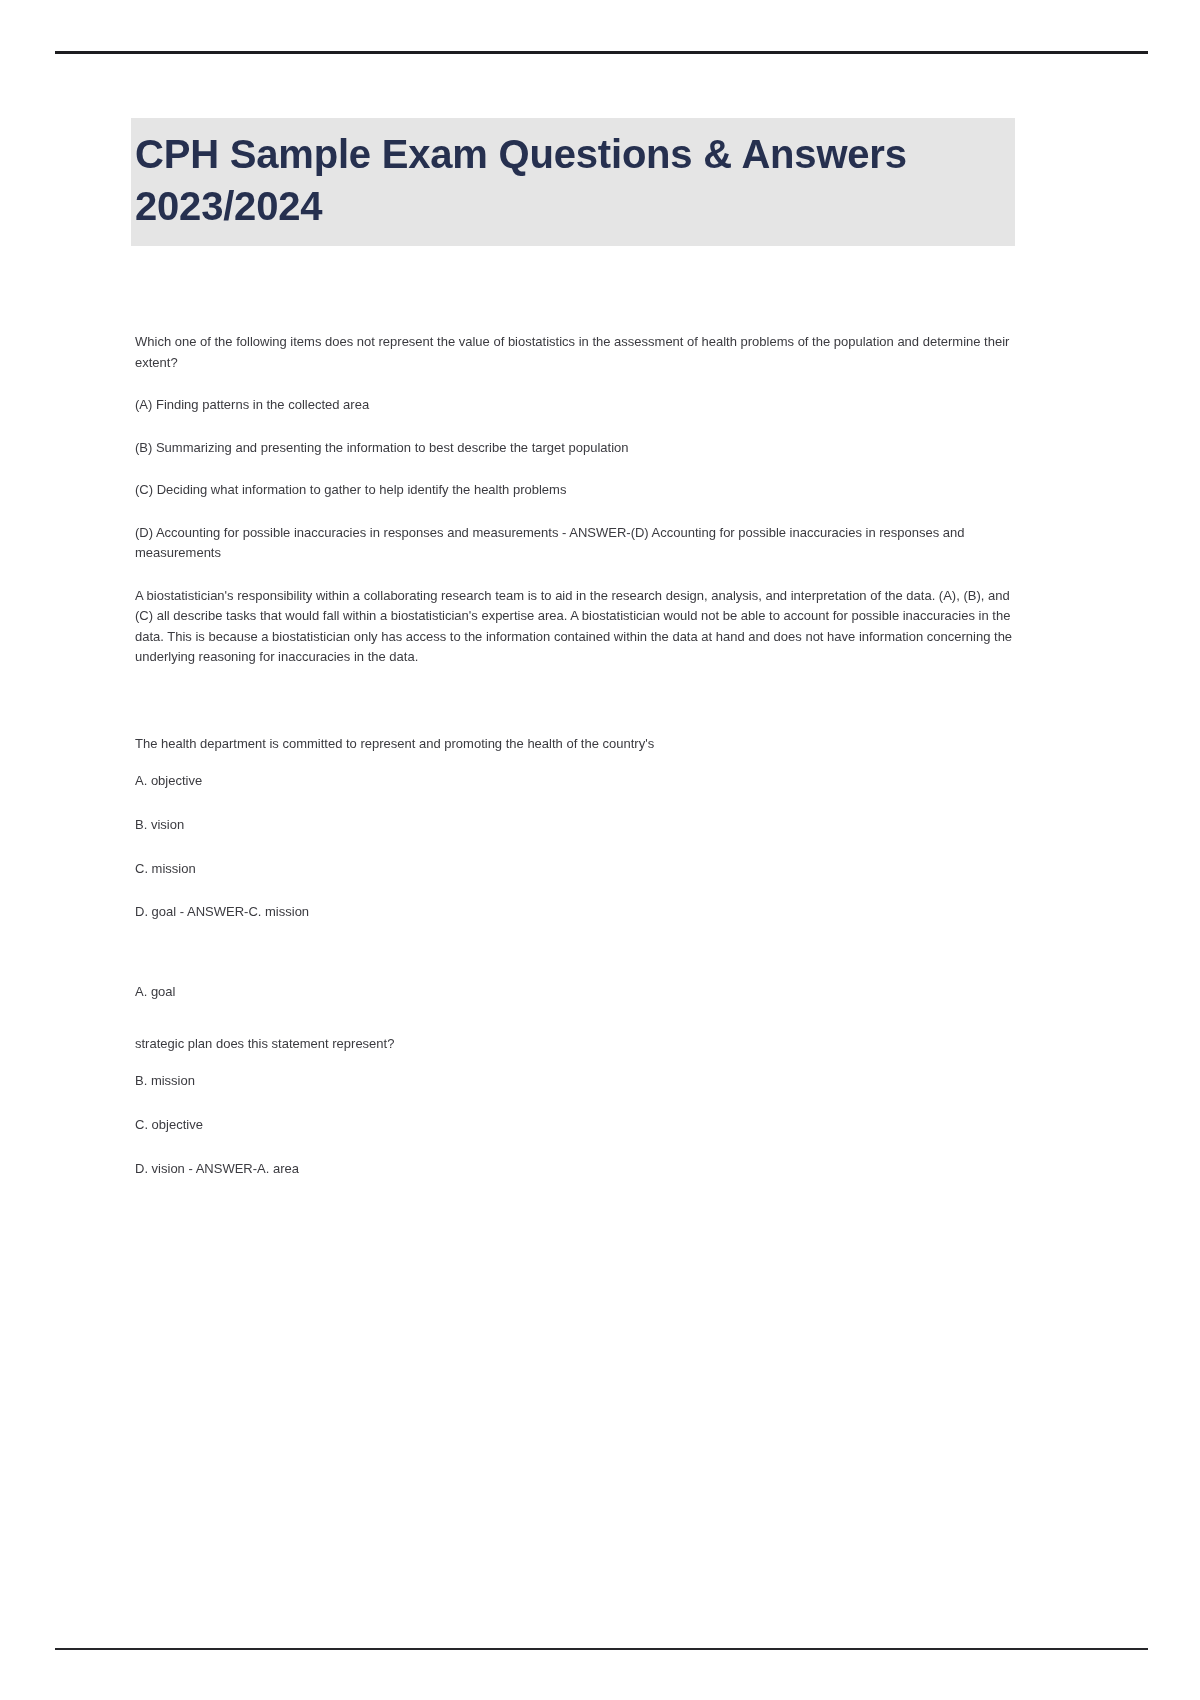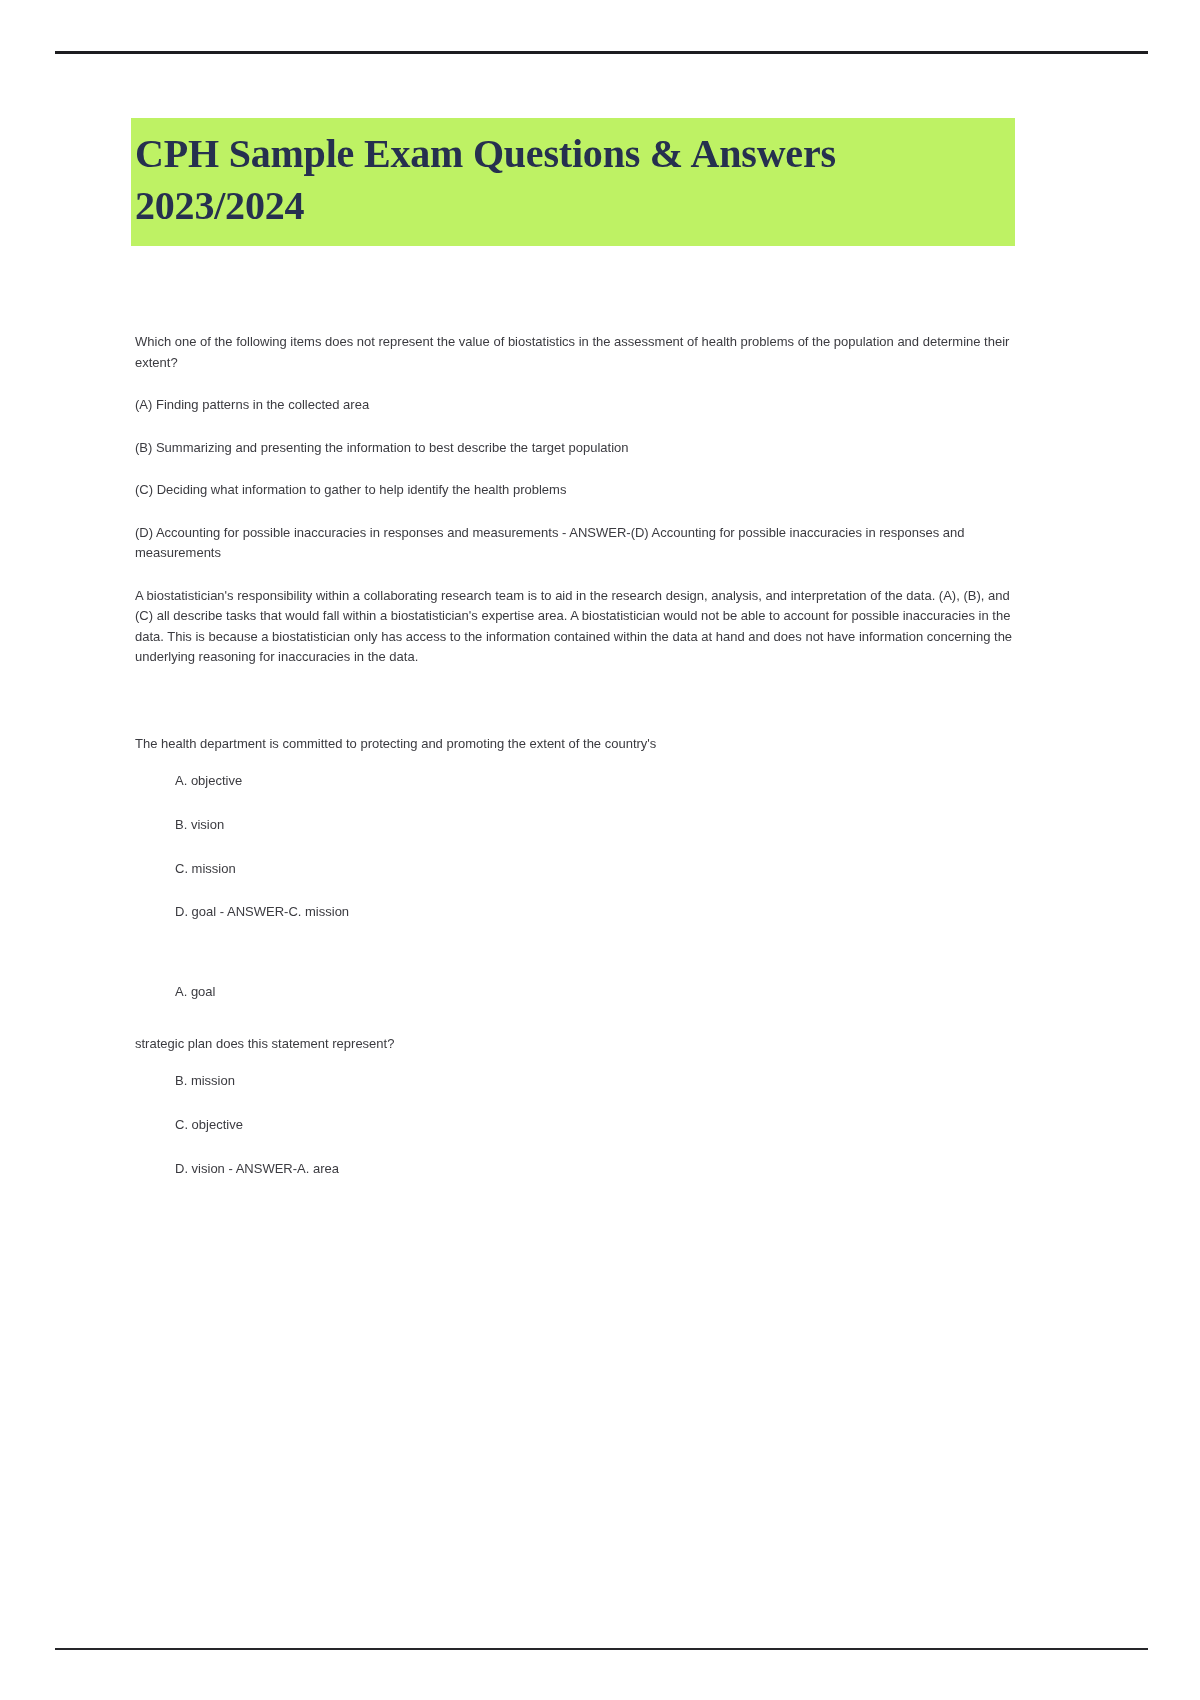--- a/index.html
+++ b/index.html
@@ -37,31 +37,30 @@
   .content {
     position: absolute;
     left: 135px;
     top: 118px;
     width: 890px;
   }
 
   
   .doc-title {
     display: inline-block;
-    background: #bef264;
+    background: #e5e5e5;
     color: #26304f;
     font-size: 40px;
     line-height: 1.30;
     font-weight: bold;
     letter-spacing: -0.2px;
     padding: 10px 8px 14px 4px;
     margin: 0 0 0 -4px;
     max-width: 872px;
     box-sizing: content-box;
-    font-family: Liberation Serif, serif;
   }
 
   
   .q-block { margin-top: 0; }
 
   p.para {
     color: #3b3b40;
     font-size: 13px;
     line-height: 1.60;
     margin: 0 0 22px 0;
@@ -72,21 +71,20 @@
   p.para.tight { line-height: 1.58; }
 
   
   p.para.loose {
     line-height: 2.70;
     margin-bottom: 10px;
   }
   p.para.choice-loose {
     line-height: 1.60;
     margin-bottom: 23px;
-    margin-left: 40px;
   }
   .spacer-md { height: 36px; }
 
   
   .gap-after-title { height: 86px; }
 </style>
 </head>
 <body>
 
 <div class="page">
@@ -114,21 +112,21 @@
 
       <p class="para tight">A biostatistician's responsibility within a collaborating research team is to aid in the research design, analysis, and interpretation of the data. (A), (B), and (C) all describe tasks that would fall within a biostatistician's expertise area. A biostatistician would not be able to account for possible inaccuracies in the data. This is because a biostatistician only has access to the information contained within the data at hand and does not have information concerning the underlying reasoning for inaccuracies in the data.</p>
 
     </section>
 
     <div class="spacer-md"></div>
 
     
     <section class="q-block">
 
-      <p class="para loose">The health department is committed to protecting and promoting the extent of the country's</p>
+      <p class="para loose">The health department is committed to represent and promoting the health of the country's</p>
 
 
       <p class="para choice-loose">A. objective</p>
 
       <p class="para choice-loose">B. vision</p>
 
       <p class="para choice-loose">C. mission</p>
 
       <p class="para choice-loose">D. goal - ANSWER-C. mission</p>
 

